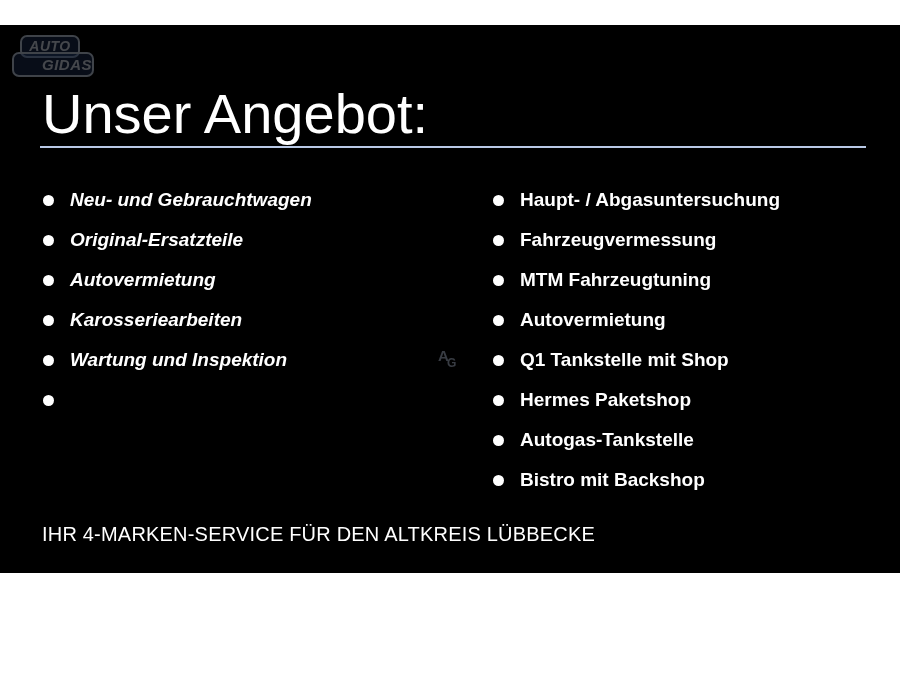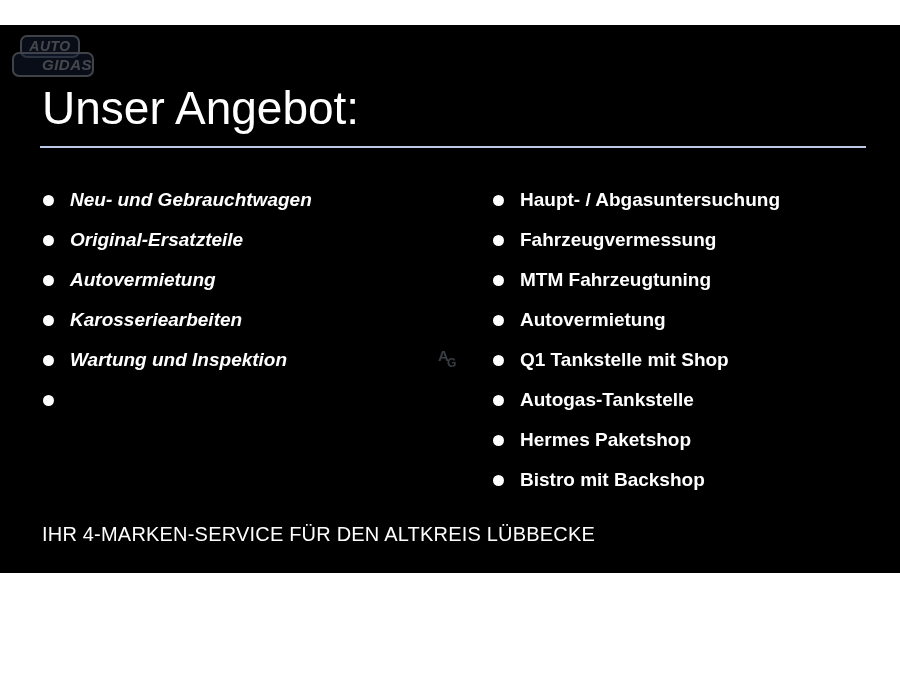--- a/index.html
+++ b/index.html
@@ -78,21 +78,21 @@
   }
   .watermark-ag .ag-a { position: absolute; left: 0; top: 0; }
   .watermark-ag .ag-g { position: absolute; left: 9px; top: 9px; font-size: 12px; }
 
   
   .title {
     position: absolute;
     left: 42px;
     top: 56px;
     color: #ffffff;
-    font-size: 46px;
+    font-size: 56px;
     font-weight: normal;
     letter-spacing: 0px;
     text-shadow: 1px 2px 3px rgba(0,0,0,0.45);
     white-space: nowrap;
   }
   .title-rule {
     position: absolute;
     left: 40px;
     top: 121px;
     width: 826px;
@@ -222,28 +222,28 @@
         <div class="bullet-item">
           <span class="bullet-dot"></span>
           <span>Autovermietung</span>
         </div>
         <div class="bullet-item">
           <span class="bullet-dot"></span>
           <span>Q1 Tankstelle mit Shop</span>
         </div>
         <div class="bullet-item">
           <span class="bullet-dot"></span>
+          <span>Hermes Paketshop</span>
+        </div>
+        <div class="bullet-item">
+          <span class="bullet-dot"></span>
           <span>Autogas-Tankstelle</span>
         </div>
         <div class="bullet-item">
           <span class="bullet-dot"></span>
-          <span>Hermes Paketshop</span>
-        </div>
-        <div class="bullet-item">
-          <span class="bullet-dot"></span>
           <span>Bistro mit Backshop</span>
         </div>
       </div>
 
     </div>
 
     <div class="tagline">IHR 4-MARKEN-SERVICE FÜR DEN ALTKREIS LÜBBECKE</div>
 
   </div>
 

